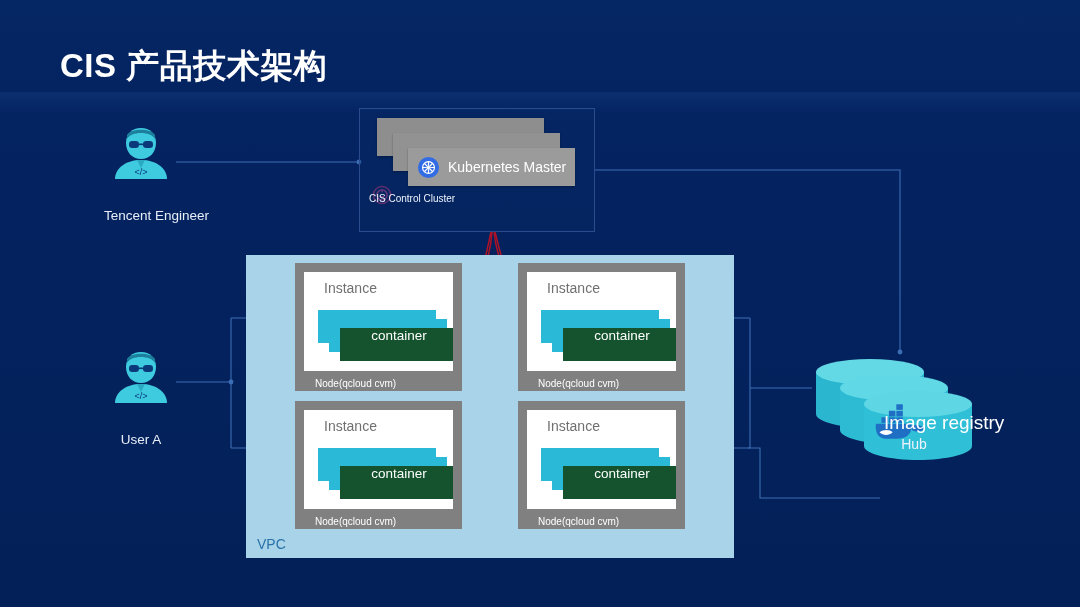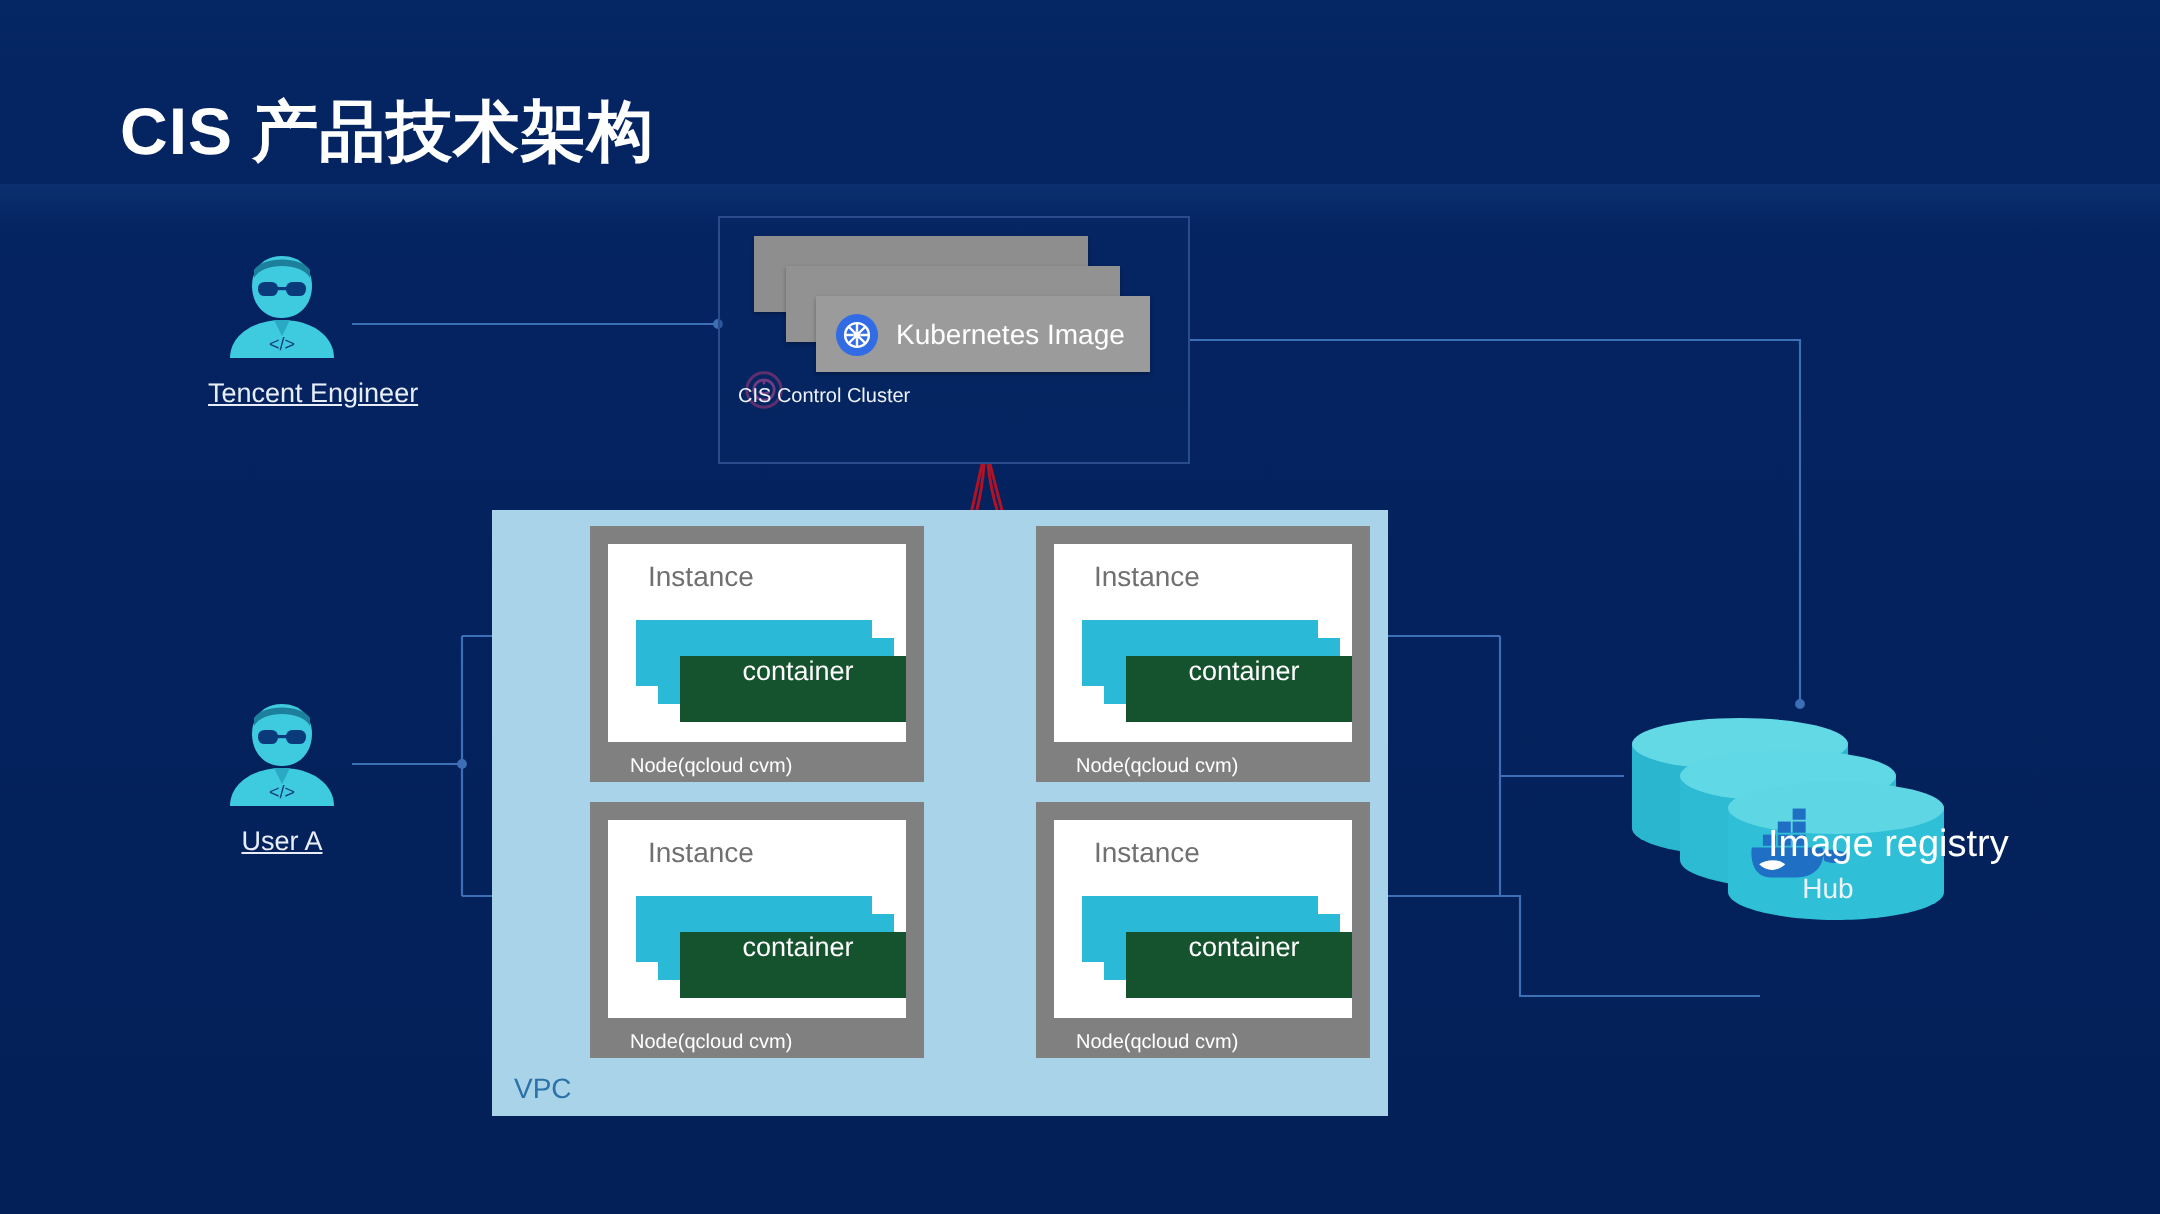--- a/index.html
+++ b/index.html
@@ -25,21 +25,21 @@
     position: absolute; left: 0; top: 92px; width: 1080px; height: 22px;
     background: linear-gradient(180deg, rgba(18,58,122,0.55) 0%, rgba(4,35,97,0) 100%);
   }
 
   
   .wires { position: absolute; left:0; top:0; width:1080px; height:607px; }
 
   
   .person { position: absolute; text-align: center; }
   .person .plabel {
-    margin-top: 0; font-size: 13.5px; color: #e8eef8; white-space: nowrap; text-decoration: underline;
+    margin-top: 20px; font-size: 13.5px; color: #e8eef8; white-space: nowrap;
   }
 
   
   .control-cluster {
     position: absolute; left: 359px; top: 108px;
     width: 236px; height: 124px;
     border: 1px solid #2a4c8d; background: rgba(8,42,104,0.35);
   }
   .kcard {
     position: absolute; background: #8c8c8c;
@@ -54,21 +54,21 @@
   .kcard3 .klabel { font-size: 14px; color: #ffffff; white-space: nowrap; }
   .cis-icon { position: absolute; left: 12px; top: 76px; }
   .cc-label {
     position: absolute; left: 9px; top: 84px;
     font-size: 10px; color: #eef3fb; white-space: nowrap;
   }
 
   
   .vpc {
     position: absolute; left: 246px; top: 255px;
-    width: 448px; height: 303px;
+    width: 488px; height: 303px;
     background: #a9d3e8;
   }
   .vpc-label {
     position: absolute; left: 11px; bottom: 6px;
     font-size: 14px; color: #2a72a8;
   }
 
   
   .node {
     position: absolute; background: #808080;
@@ -190,21 +190,21 @@
         <circle cx="12" cy="12" r="11" fill="#326ce5"></circle>
         <g fill="none" stroke="#ffffff" stroke-width="1.25">
           <circle cx="12" cy="12" r="6.2"></circle>
           <circle cx="12" cy="12" r="1.9" fill="#ffffff" stroke="none"></circle>
           <path d="M12 5.8 L12 10.1 M12 13.9 L12 18.2
                    M5.8 12 L10.1 12 M13.9 12 L18.2 12
                    M7.6 7.6 L10.7 10.7 M13.3 13.3 L16.4 16.4
                    M16.4 7.6 L13.3 10.7 M10.7 13.3 L7.6 16.4"></path>
         </g>
       </svg>
-      <span class="klabel">Kubernetes Image</span>
+      <span class="klabel">Kubernetes Master</span>
     </div>
     <div class="cis-icon">
       <svg width="20" height="20" viewBox="0 0 20 20">
         <circle cx="10" cy="10" r="8.6" fill="none" stroke="#5d2f6e" stroke-width="1.5"></circle>
         <circle cx="10" cy="10" r="5.1" fill="none" stroke="#6e3a80" stroke-width="1.4"></circle>
         <path d="M7.4 10.6 C8.4 12.2 11.6 12.2 12.6 10.6" fill="none" stroke="#6e3a80" stroke-width="1.3"></path>
         <path d="M10 4.6 L10 7.2" stroke="#6e3a80" stroke-width="1.3"></path>
       </svg>
     </div>
     <div class="cc-label">CIS Control Cluster</div>

